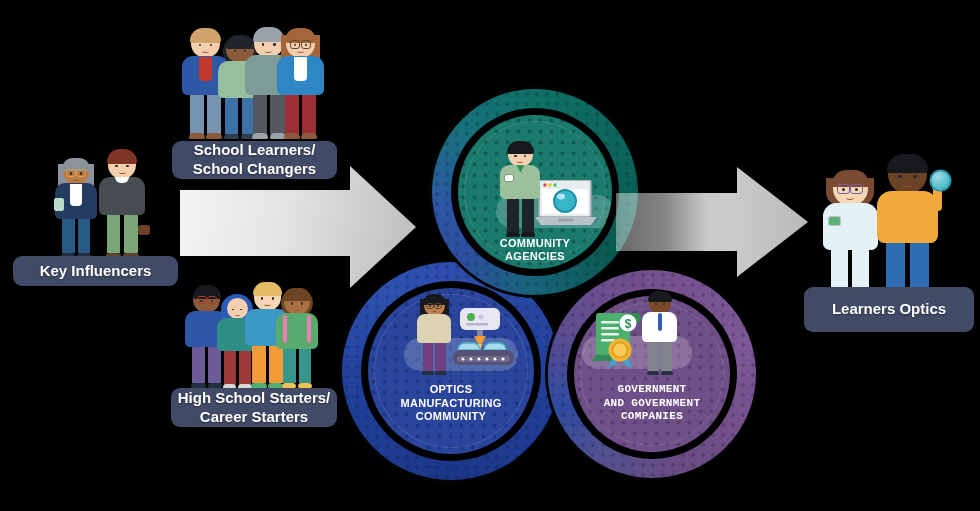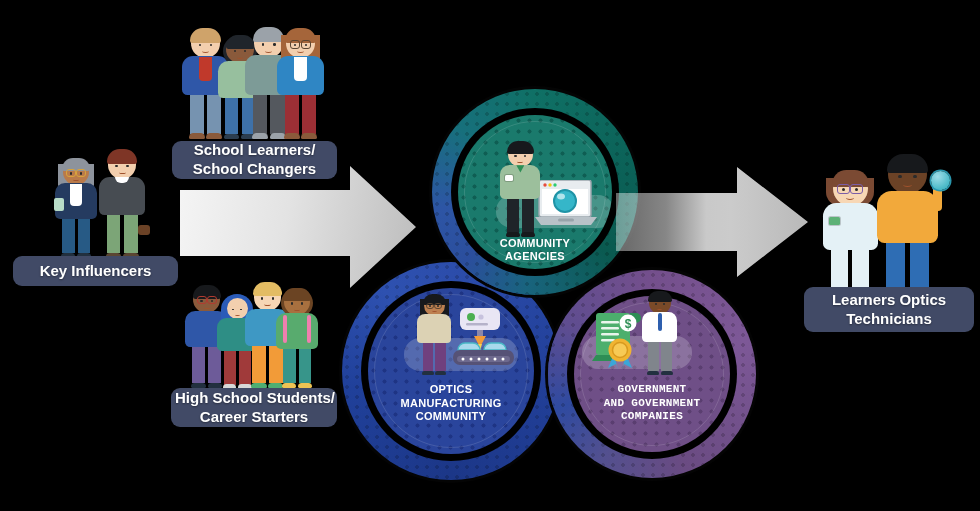--- a/index.html
+++ b/index.html
@@ -373,21 +373,20 @@
   <div id="arrow-right" class="flow-arrow"></div>
 
   <div class="glabel" style="left: 13px; top: 256px; width: 165px; height: 30px;">
     <span>Key Influencers</span>
   </div>
   <div class="glabel" style="left: 172px; top: 141px; width: 165px; height: 38px;">
     <span>School Learners/</span>
     <span>School Changers</span>
   </div>
   <div class="glabel" style="left: 171px; top: 388px; width: 166px; height: 39px;">
-    <span>High School Students/</span>
+    <span>High School Starters/</span>
     <span>Career Starters</span>
   </div>
   <div class="glabel" style="left: 804px; top: 287px; width: 170px; height: 45px;">
     <span>Learners Optics</span>
-    <span>Technicians</span>
   </div>
 
 </div>
 
 </body></html>

